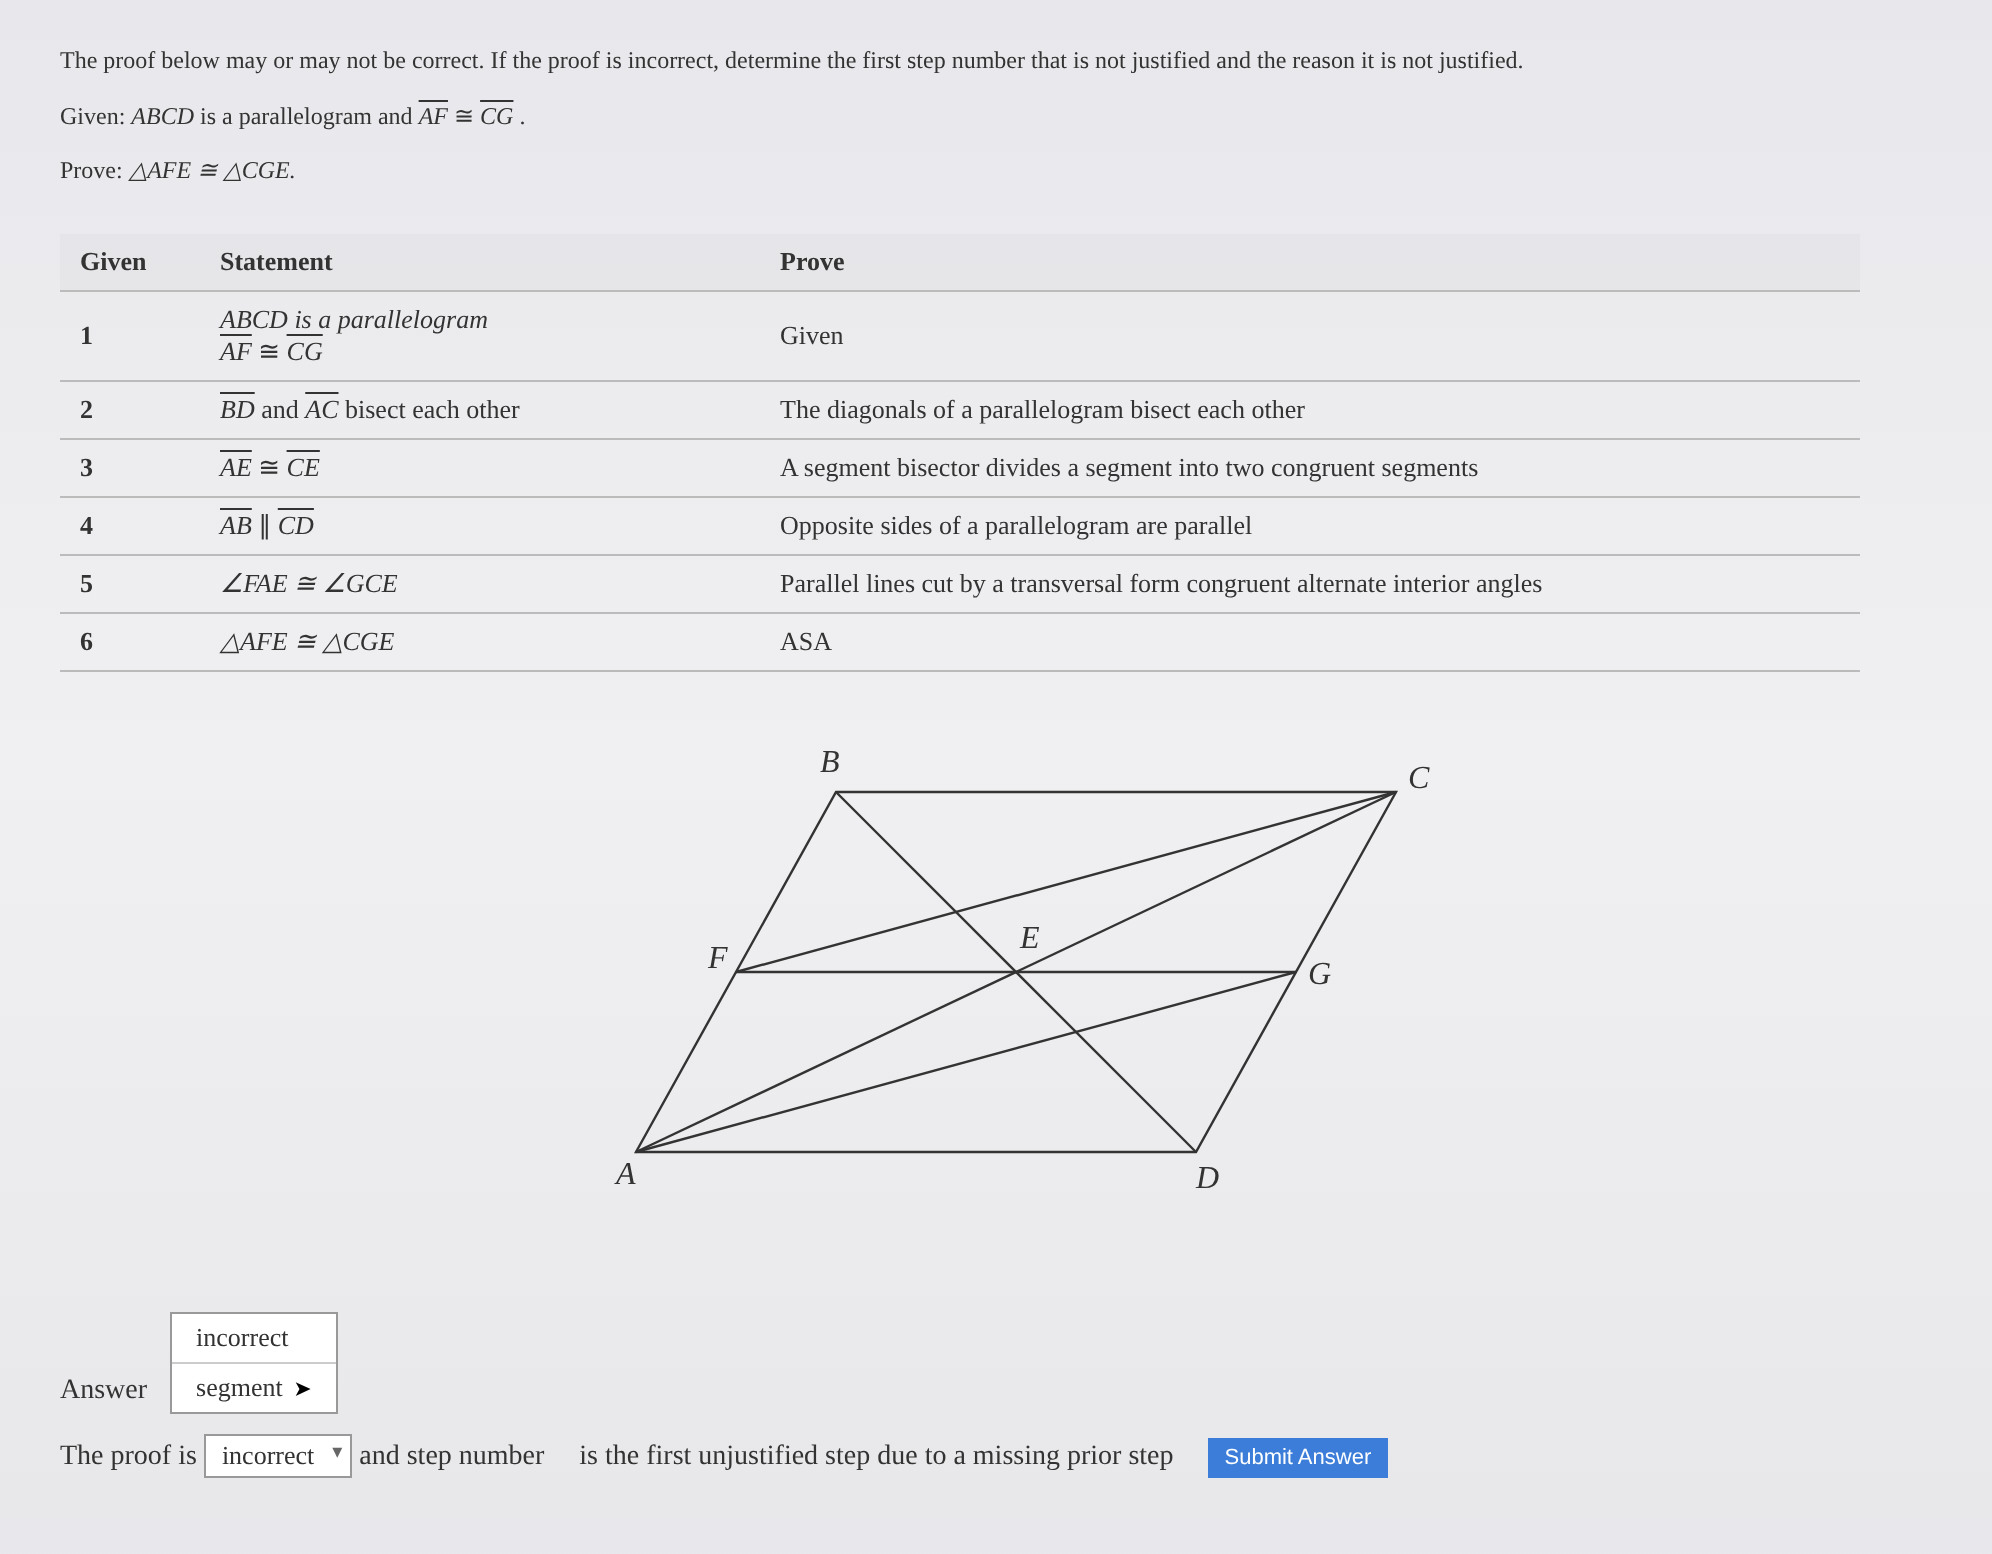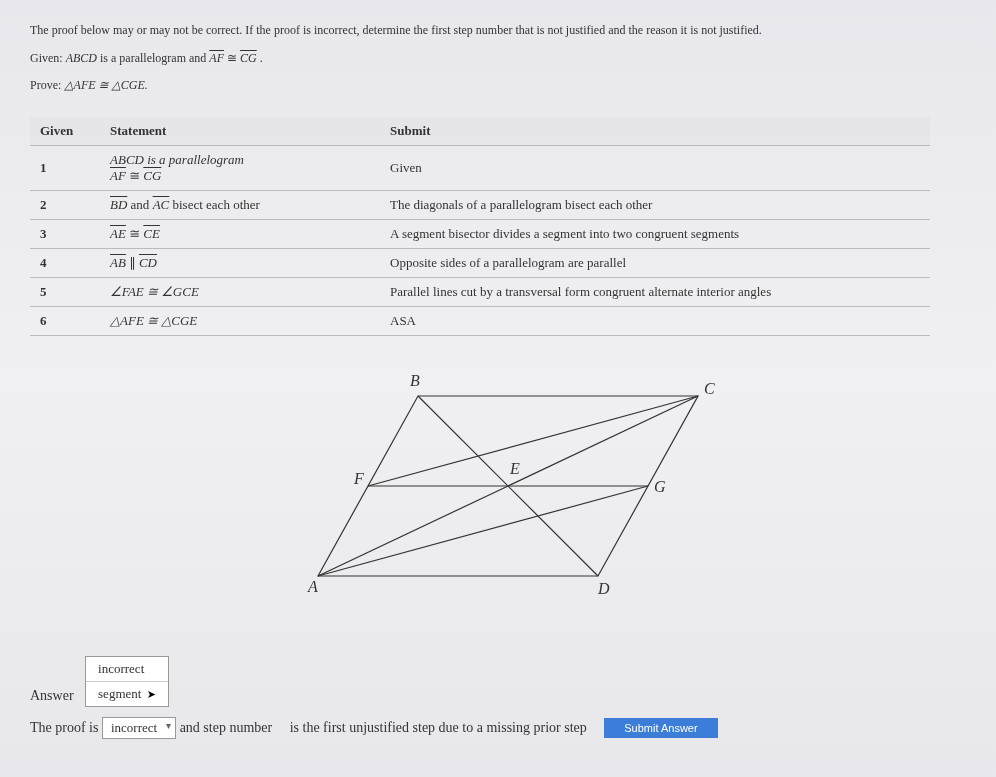--- a/index.html
+++ b/index.html
@@ -38,21 +38,21 @@
   .answer-line2 { margin-top: 10px; font-size: 14px; }
   .dropdown {
     display: inline-block; border: 1px solid #999; background: #fff;
     padding: 2px 18px 2px 8px; font-size: 13px; position: relative;
   }
   .dropdown::after {
     content: "▾"; position: absolute; right: 4px; top: 2px; font-size: 10px; color: #666;
   }
   .submit-btn {
     display: inline-block; background: #3b7dd8; color: #fff;
-    padding: 4px 20px; font-size: 11px; margin-left: 14px; cursor: pointer;
+    padding: 4px 8px; font-size: 11px; margin-left: 14px; cursor: pointer;
     border: none;
   }
 </style>
 </head>
 <body>
 
 <div class="problem-text">The proof below may or may not be correct. If the proof is incorrect, determine the first step number that is not justified and the reason it is not justified.</div>
 
 <div class="problem-text">
   <span>Given: </span>
@@ -68,21 +68,21 @@
   <span>Prove: </span>
   <i><span>△AFE ≅ △CGE.</span></i>
 </div>
 
 <div class="hdr">
 <table class="proof">
   <tbody>
         <tr>
     <th class="step-col">Given</th>
     <th class="stmt-col">Statement</th>
-    <th class="reason-col">Submit</th>
+    <th class="reason-col">Prove</th>
   </tr>
 
   <tr>
     <td class="step-col">1</td>
     <td class="stmt-col">
       <div><i>ABCD is a parallelogram</i></div>
       <div>
         <span class="ov"><i>AF</i></span><span> ≅ </span><span class="ov"><i>CG</i></span>
       </div>
     </td>

